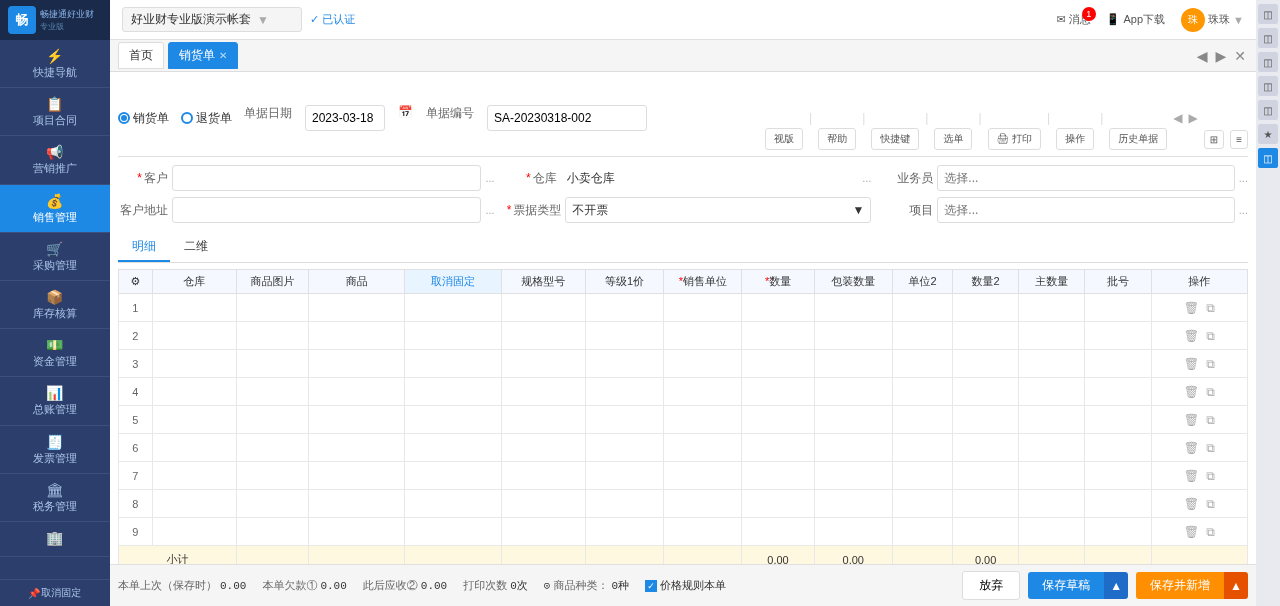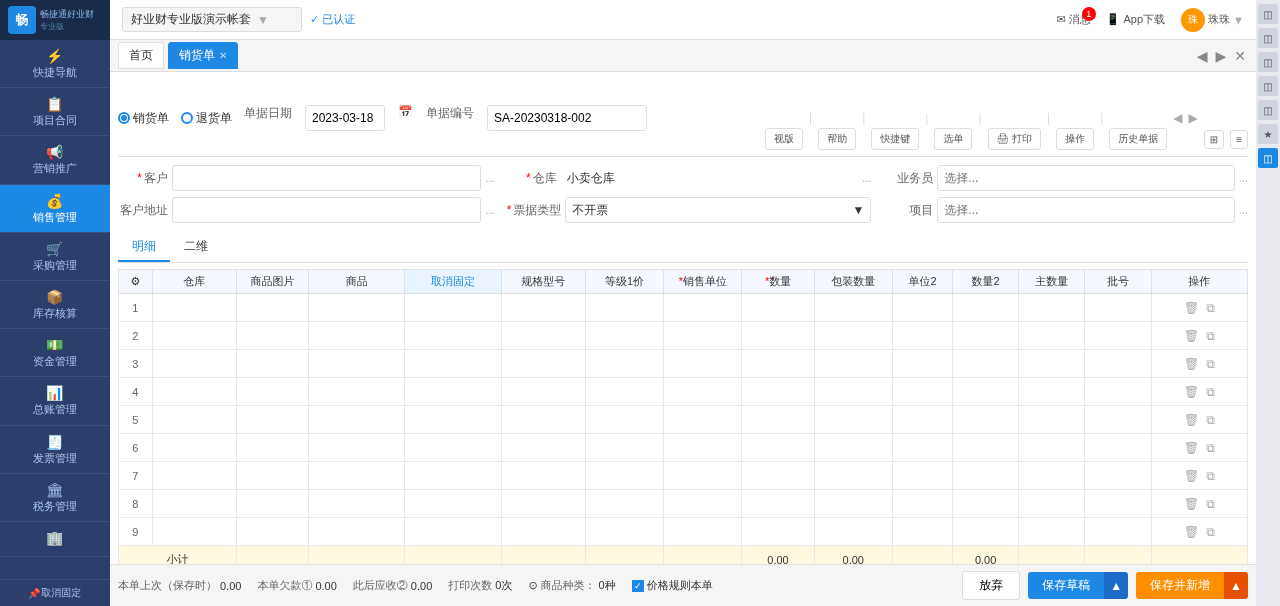--- a/index.html
+++ b/index.html
@@ -75,21 +75,21 @@
     .data-table td { border: 1px solid #e8e8e8; padding: 3px 6px; text-align: center; height: 28px; }
     .table-icon-btn { color: #aaa; cursor: pointer; font-size: 12px; margin: 0 2px; }
     .row-num { color: #666; font-size: 11px; }
     .settings-icon-cell { background: #f5f8ff; }
     .subtotal-row td { background: #fff8e1; font-weight: 500; }
 
     
     .bottom-bar { background: #f5f5f5; border-top: 1px solid #e0e0e0; padding: 6px 8px; display: flex; align-items: center; justify-content: space-between; flex-shrink: 0; font-size: 11px; }
     .bottom-bar-left { display: flex; align-items: center; gap: 16px; }
     .bottom-bar-right { display: flex; align-items: center; gap: 8px; }
-    .bottom-stat { display: flex; align-items: center; gap: 3px; }
+    .bottom-stat { display: flex; align-items: center; gap: 3px; font-family: Liberation Mono, monospace; }
     .bottom-stat-label { color: #666; }
     .bottom-stat-value { color: #333; font-weight: 500; }
     .btn-abandon { background: white; border: 1px solid #ddd; border-radius: 3px; padding: 5px 16px; cursor: pointer; font-size: 12px; }
     .btn-save-draft { background: #1e88e5; color: white; border: none; border-radius: 3px 0 0 3px; padding: 5px 14px; cursor: pointer; font-size: 12px; }
     .btn-save-draft-arrow { background: #1e6cc7; color: white; border: none; border-radius: 0 3px 3px 0; padding: 5px 6px; cursor: pointer; font-size: 12px; }
     .btn-save-new { background: #ff8f00; color: white; border: none; border-radius: 3px 0 0 3px; padding: 5px 14px; cursor: pointer; font-size: 12px; }
     .btn-save-new-arrow { background: #e65100; color: white; border: none; border-radius: 0 3px 3px 0; padding: 5px 6px; cursor: pointer; font-size: 12px; }
 
     
     .right-panel { width: 24px; background: #e8eaf0; display: flex; flex-direction: column; align-items: center; padding: 4px 0; gap: 4px; flex-shrink: 0; }

